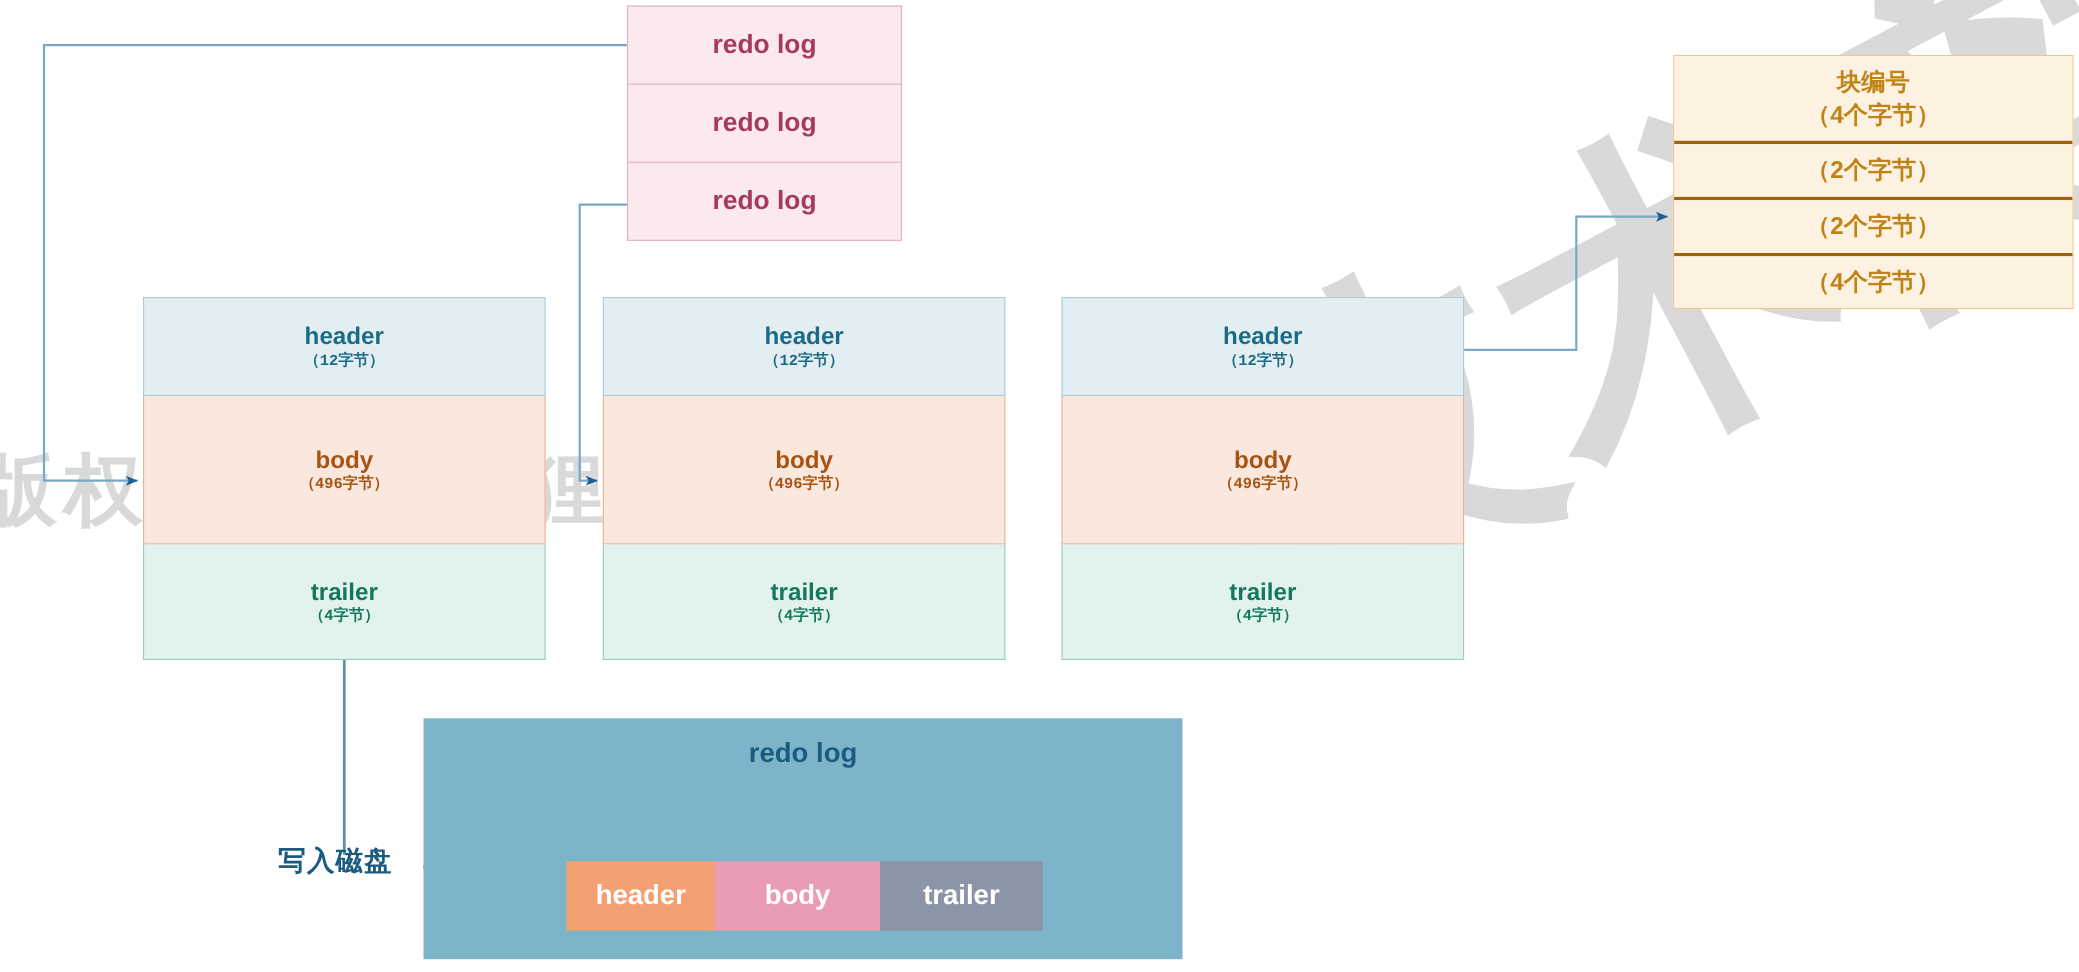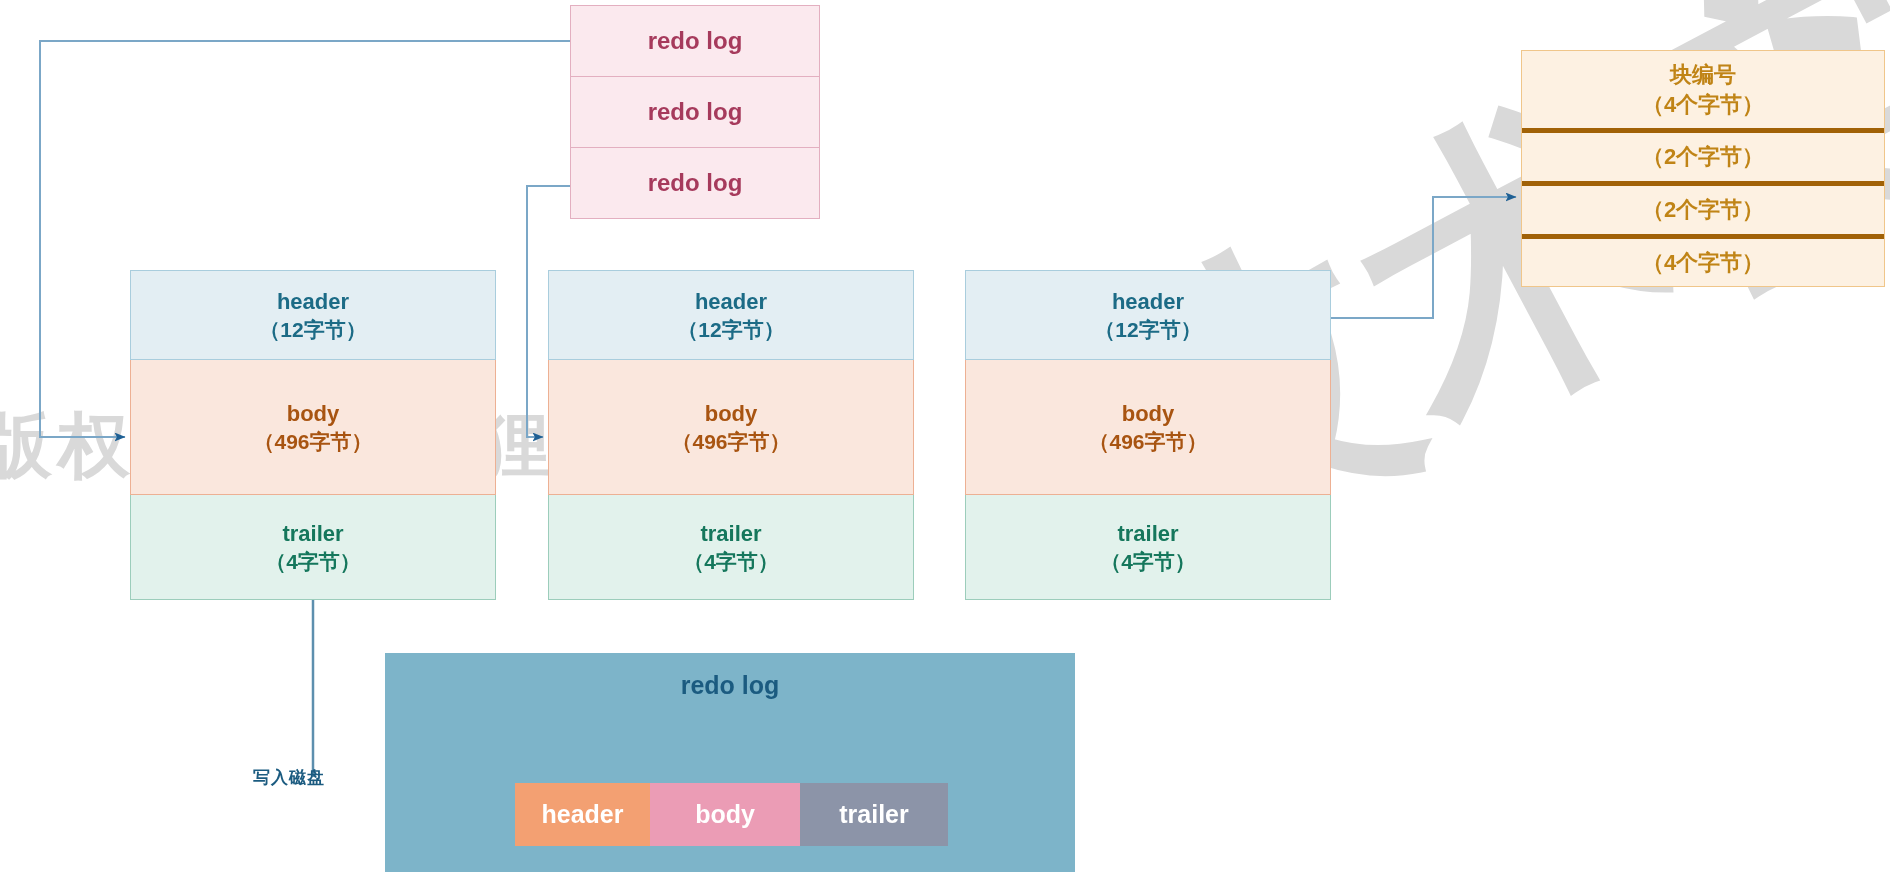--- a/index.html
+++ b/index.html
@@ -30,32 +30,32 @@
   }
   .redo-cell:last-child{border-bottom:1px solid #e3afc0;}
 
   
   .block{position:absolute;top:270px;width:366px;}
   .seg{
     box-sizing:border-box;text-align:center;
     display:flex;flex-direction:column;align-items:center;justify-content:center;
     font-size:22px;font-weight:700;line-height:1.32;
   }
-  .seg .sub{font-weight:700;font-size:21px;}
+  .seg .sub{font-weight:700;font-size:14px;font-family:Liberation Mono, monospace;}
   .seg-header{height:90px;background:#e3eef3;border:1px solid #a9cddd;color:#1c6b86;}
   .seg-body{height:135px;background:#fae7dd;border:1px solid #edb093;border-top:none;color:#a85411;}
   .seg-trailer{height:105px;background:#e2f2ec;border:1px solid #9ccdbb;border-top:none;color:#15775c;}
 
   
   .fields{
     position:absolute;left:1521px;top:50px;width:364px;
     border:1px solid #f0c68a;box-sizing:border-box;background:#fdf1e2;
   }
   .field{
-    box-sizing:border-box;background:#fdf1e2;border-bottom:5px solid #a16207;
+    box-sizing:border-box;background:#fdf1e2;border-bottom:3px solid #a16207;
     text-align:center;color:#c08416;font-size:22px;font-weight:700;
     padding:9px 4px;line-height:1.35;
   }
   .field:last-child{border-bottom:none;}
 
   
   .filebox{
     position:absolute;left:385px;top:653px;width:690px;height:219px;
     background:#7db4c9;
   }
@@ -66,21 +66,21 @@
   .segrow{position:absolute;left:130px;top:130px;display:flex;}
   .segrow div{
     height:63px;line-height:63px;text-align:center;color:#ffffff;
     font-size:25px;font-weight:700;
   }
   .sr-header{width:135px;background:#f3a072;}
   .sr-body{width:150px;background:#eb9cb5;}
   .sr-trailer{width:148px;background:#8c94a8;}
 
   .disk-label{
-    position:absolute;left:253px;top:766px;font-size:17px;font-weight:700;
+    position:absolute;left:253px;top:766px;font-size:25px;font-weight:700;
     color:#1b5b80;letter-spacing:1px;
   }
 </style>
 </head>
 <body>
 
 <div id="stage">
 
   <div class="wm wm-h">版权：公众号-狸猫技术窝</div>
   <div class="wm wm-d">技术窝</div>

